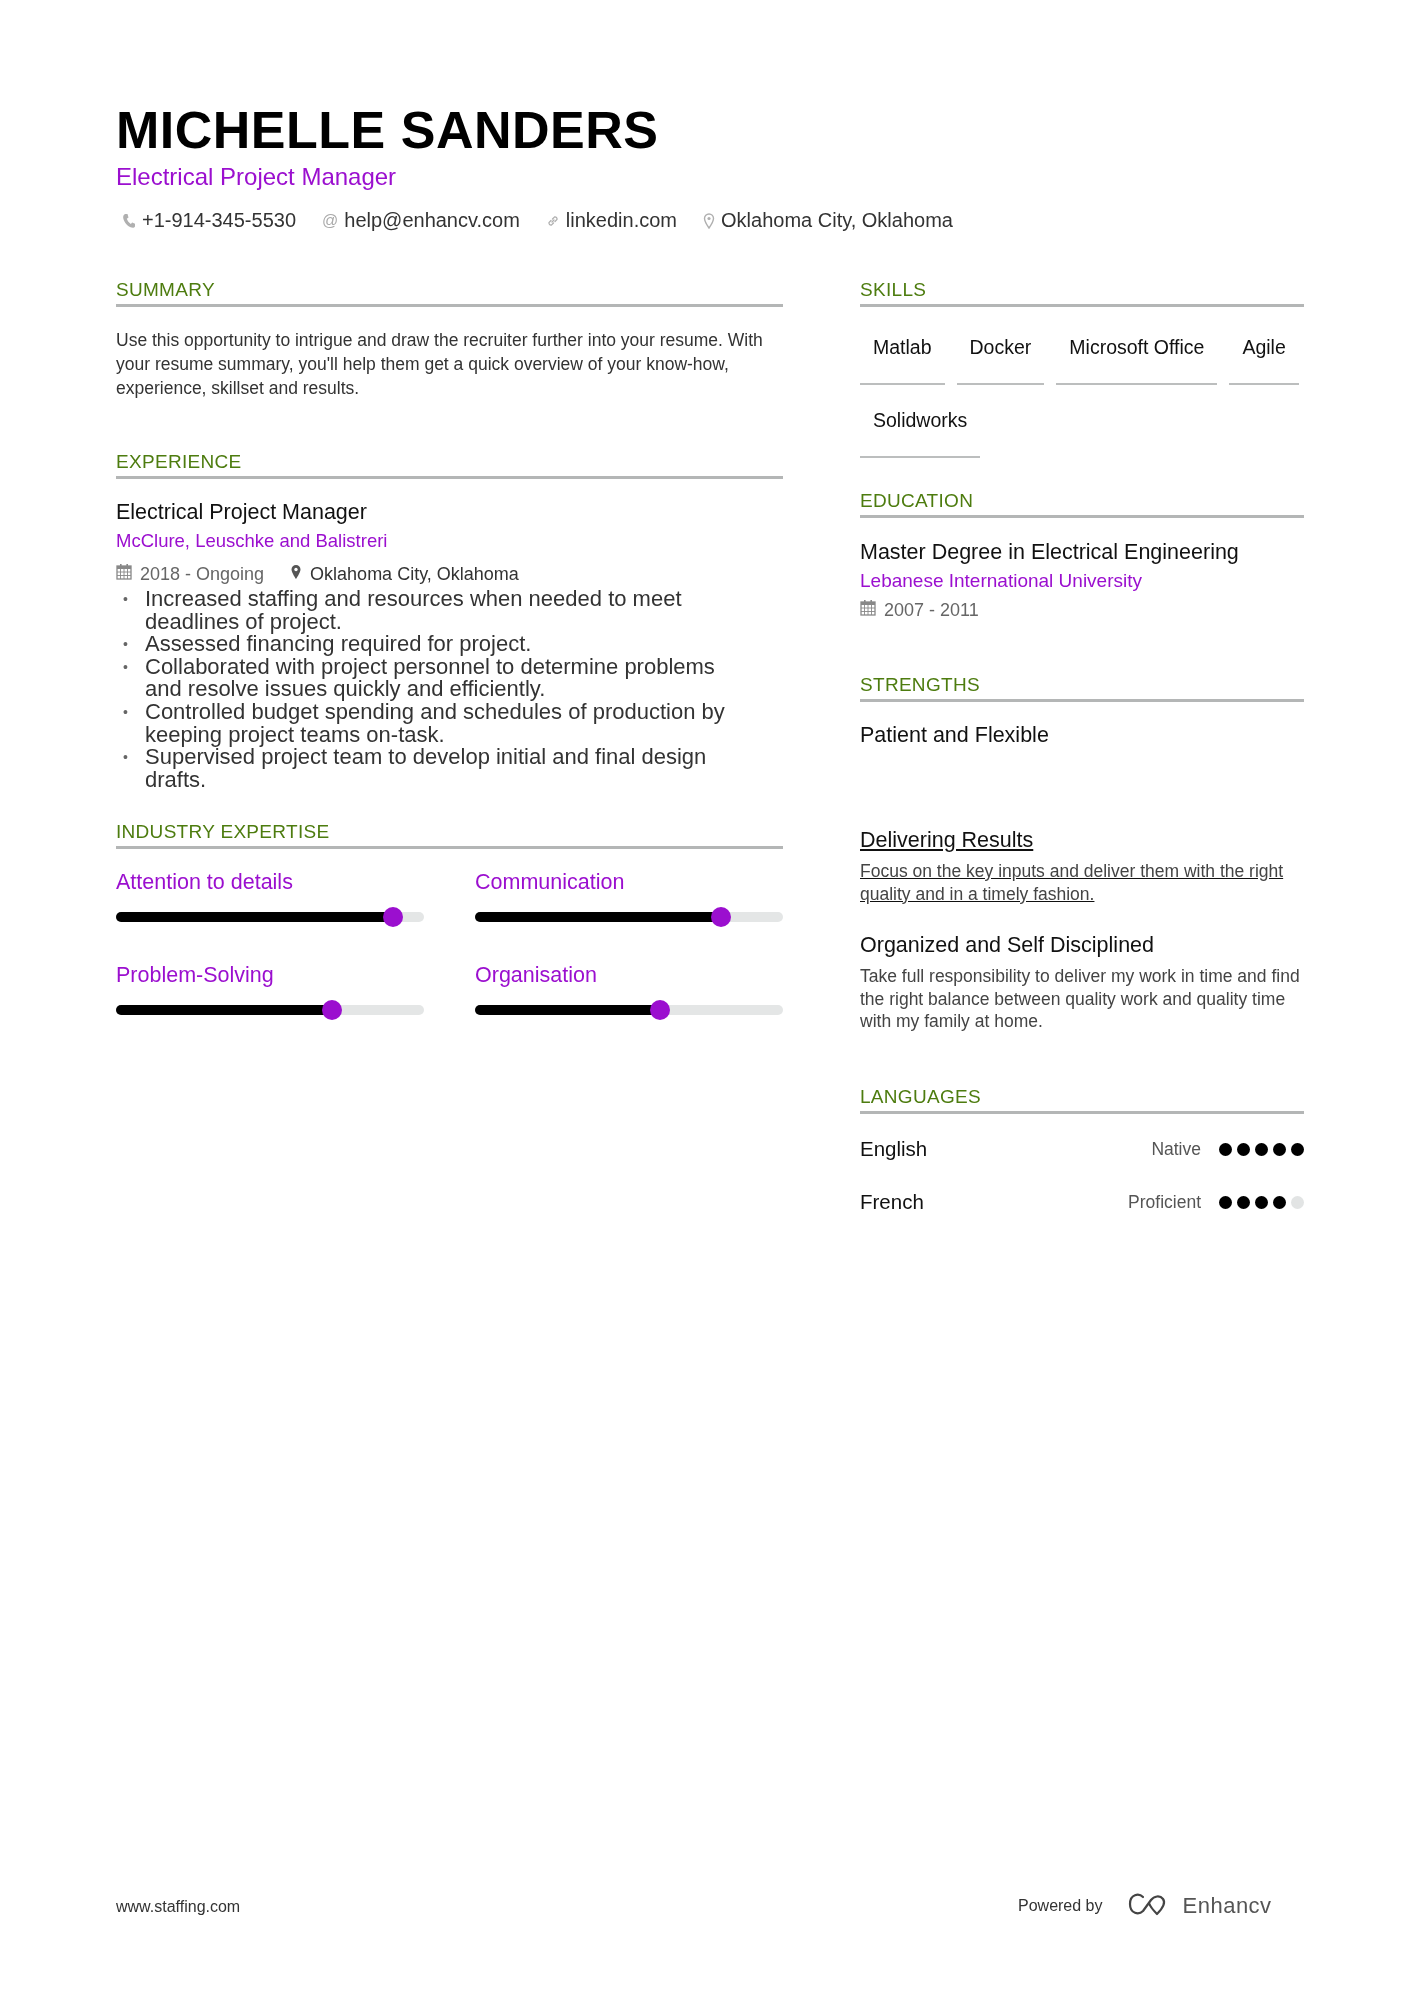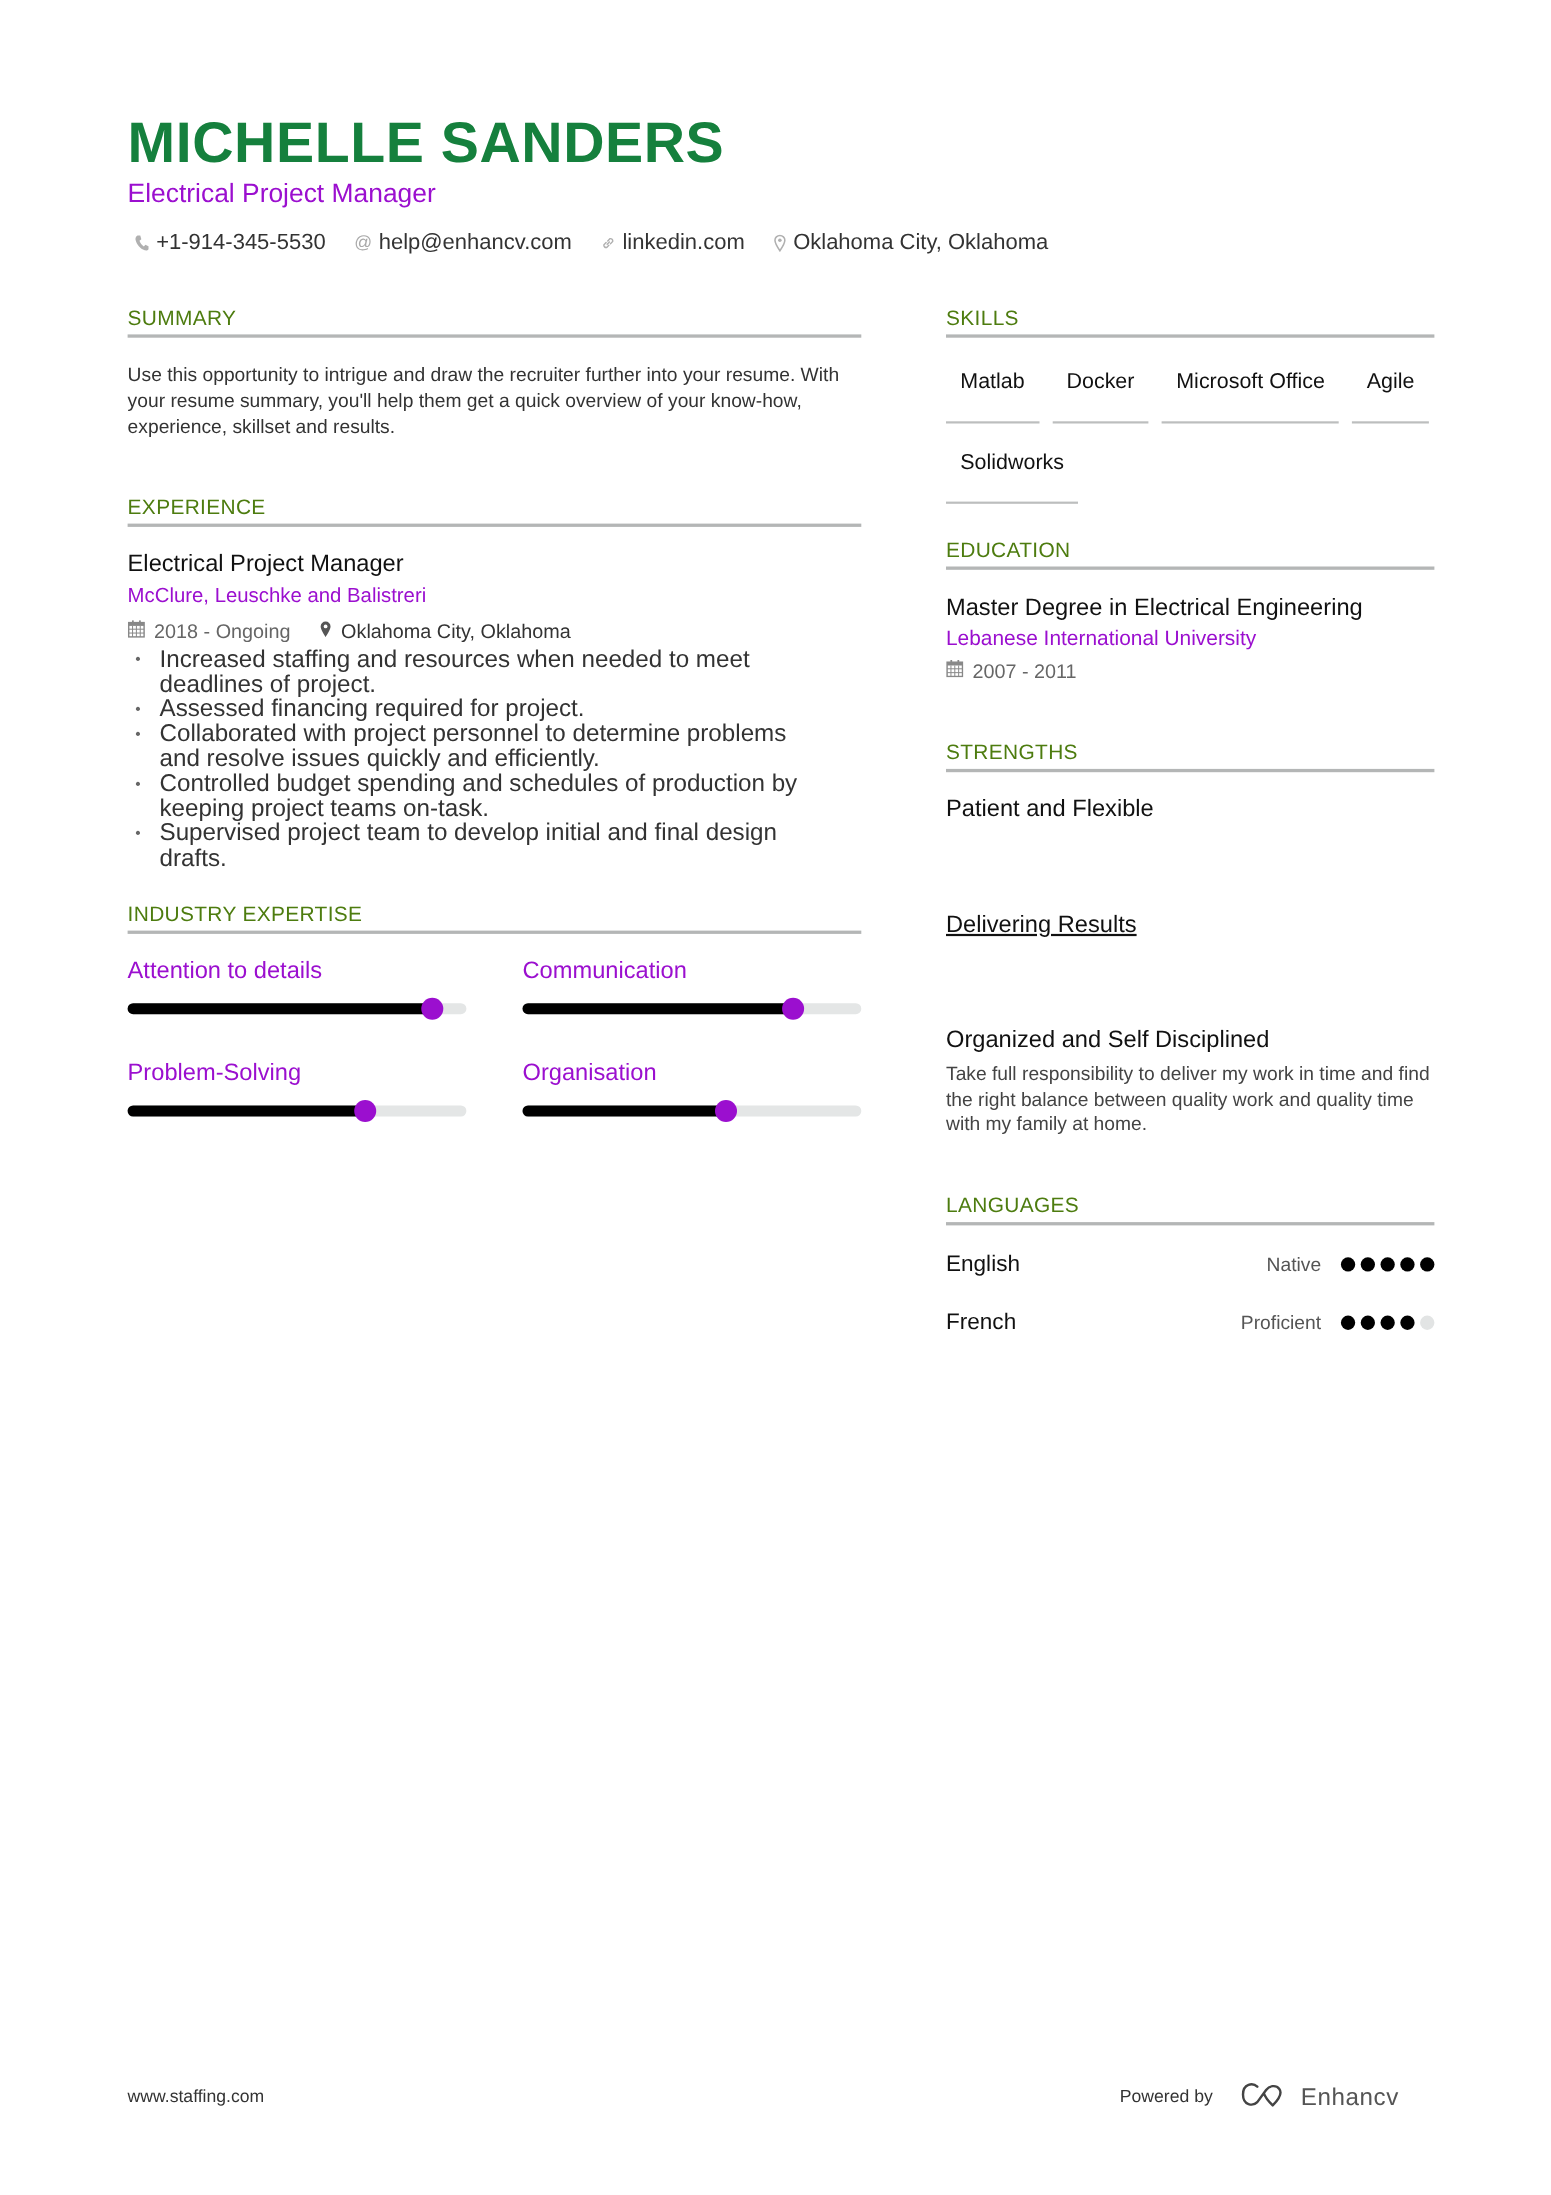--- a/index.html
+++ b/index.html
@@ -1,20 +1,20 @@
 <!DOCTYPE html>
 <html><head>
 <meta charset="utf-8">
 <style>
   * { box-sizing: border-box; margin: 0; padding: 0; }
   html, body { width: 1410px; height: 1995px; background: #ffffff; }
   body { font-family: "Liberation Sans", "DejaVu Sans", sans-serif; color: #111; position: relative; overflow: hidden; }
   .abs { position: absolute; }
 
-  .name { left: 116px; top: 100px; font-size: 52px; font-weight: 700; letter-spacing: 0.5px; color: #15803d; white-space: nowrap; }
+  .name { left: 116px; top: 100px; font-size: 52px; font-weight: 700; letter-spacing: 0.5px; color: #000000; white-space: nowrap; }
   .subtitle { left: 116px; top: 163px; font-size: 24px; color: #9b0fcf; white-space: nowrap; }
   .contacts { left: 122px; top: 209px; display: flex; gap: 26px; font-size: 20px; color: #333; white-space: nowrap; }
   .contact { display: flex; align-items: center; gap: 6px; }
   .contact .ic { color: #aaa; font-size: 16px; display: inline-flex; align-items: center; }
 
   .sec-title { font-size: 19px; color: #4d7c0f; letter-spacing: 0.3px; white-space: nowrap; }
   .rule { height: 3px; background: #b4b6b6; }
 
   .left { left: 116px; width: 667px; }
   .right { left: 860px; width: 444px; }
@@ -194,20 +194,21 @@
 </div>
 
 <div class="abs right sec-title" style="top:674px;">STRENGTHS</div>
 <div class="abs right rule" style="top:699px;"></div>
 
 <div class="abs right" style="top:723px;">
   <div class="str-title" style="height:32px;">Patient and Flexible</div>
 </div>
 <div class="abs right" style="top:828px;text-decoration:underline;">
   <div class="str-title" style="height:32px;">Delivering Results</div>
+  <div class="str-desc" style="width:440px;">Focus on the key inputs and deliver them with the right quality and in a timely fashion.</div>
 </div>
 <div class="abs right" style="top:933px;">
   <div class="str-title" style="height:32px;">Organized and Self Disciplined</div>
   <div class="str-desc" style="width:440px;">Take full responsibility to deliver my work in time and find the right balance between quality work and quality time with my family at home.</div>
 </div>
 
 <div class="abs right sec-title" style="top:1086px;">LANGUAGES</div>
 <div class="abs right rule" style="top:1111px;"></div>
 
 <div class="abs right lang-row" style="top:1134px;">

